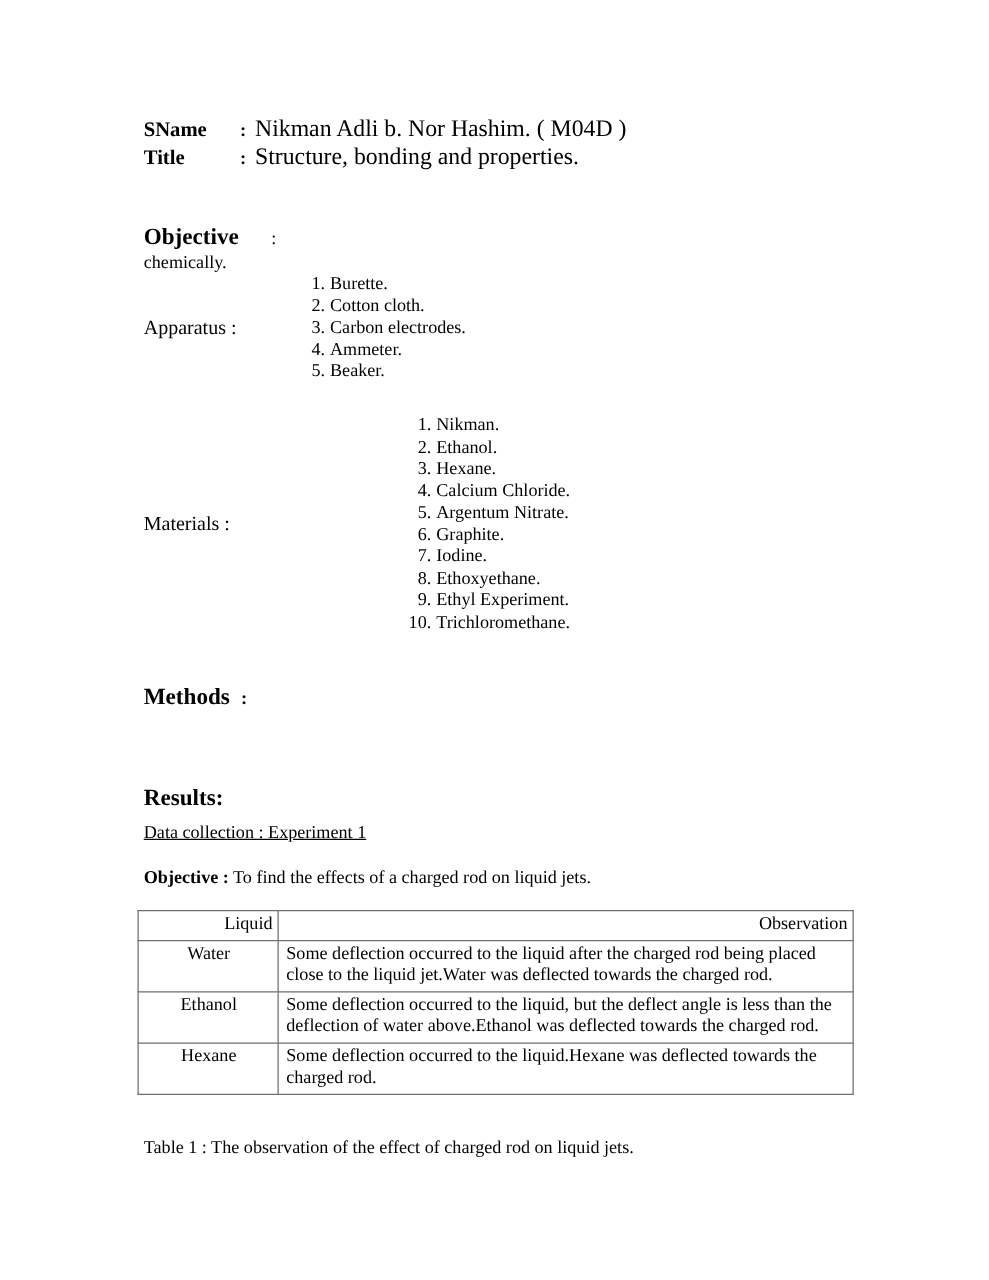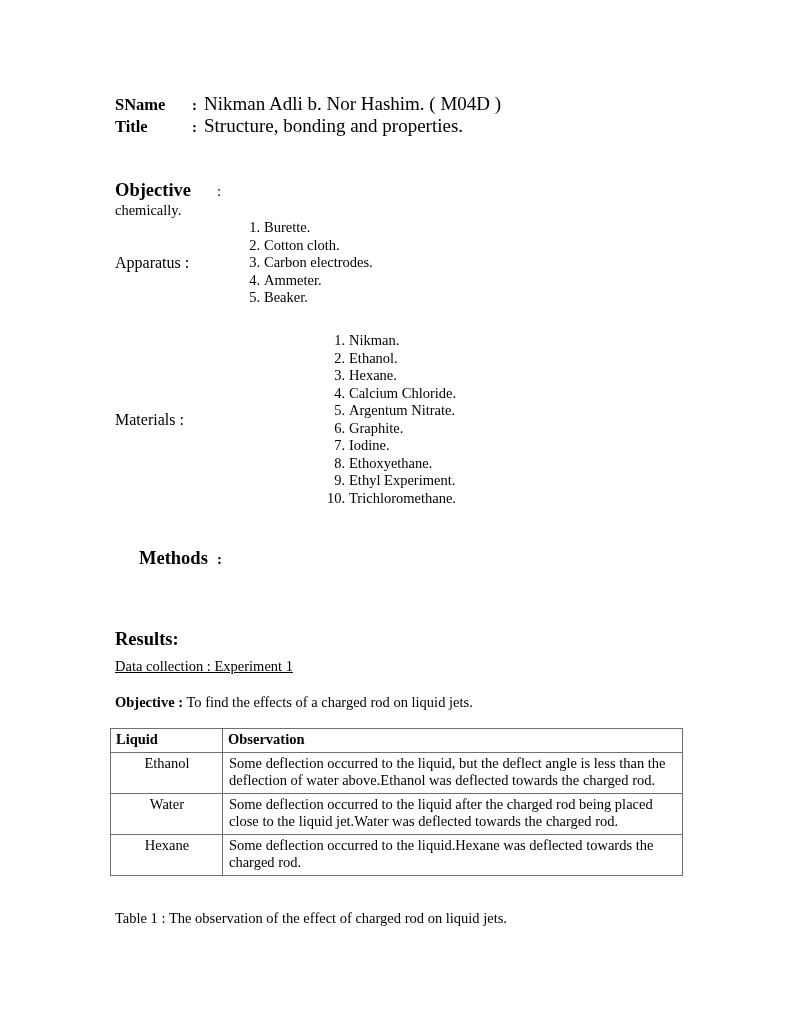--- a/index.html
+++ b/index.html
@@ -118,21 +118,20 @@
   }
   .inline-first .num-list { margin-left: 0; }
 
   
   #methods-block {
     position: absolute;
     left: 115px;
     top: 548px;
     display: flex;
     align-items: baseline;
-    margin-left: 24px;
   }
   #methods-block .m-key {
     font-weight: bold;
     font-size: 18.5px;
   }
   #methods-block .m-colon {
     font-weight: bold;
     font-size: 15px;
     margin: 0 6px 0 9px;
   }
@@ -188,22 +187,21 @@
   #observation-table col.c-obs { width: 460px; }
   #observation-table .liquid-cell {
     text-align: center;
   }
   #observation-table .obs-cell {
     text-align: left;
     padding-left: 6px;
     padding-right: 6px;
   }
   #observation-table thead td {
-    text-align: left;
-    font-weight: bold;
+    text-align: right;
   }
 
   #table-caption {
     position: absolute;
     left: 115px;
     top: 910px;
     font-size: 14.5px;
   }
 </style>
 </head>
@@ -328,26 +326,26 @@
       <col class="c-obs">
     </colgroup>
     <thead>
       <tr>
         <td>Liquid</td>
         <td>Observation</td>
       </tr>
     </thead>
     <tbody>
       <tr>
+        <td class="liquid-cell">Water</td>
+        <td class="obs-cell">Some deflection occurred to the liquid after the charged rod being placed close to the liquid jet.Water was deflected towards the charged rod.</td>
+      </tr>
+      <tr>
         <td class="liquid-cell">Ethanol</td>
         <td class="obs-cell">Some deflection occurred to the liquid, but the deflect angle is less than the deflection of water above.Ethanol was deflected towards the charged rod.</td>
-      </tr>
-      <tr>
-        <td class="liquid-cell">Water</td>
-        <td class="obs-cell">Some deflection occurred to the liquid after the charged rod being placed close to the liquid jet.Water was deflected towards the charged rod.</td>
       </tr>
       <tr>
         <td class="liquid-cell">Hexane</td>
         <td class="obs-cell">Some deflection occurred to the liquid.Hexane was deflected towards the charged rod.</td>
       </tr>
     </tbody>
   </table>
 
   <div id="table-caption">Table 1 : The observation of the effect of charged rod on liquid jets.</div>
 

